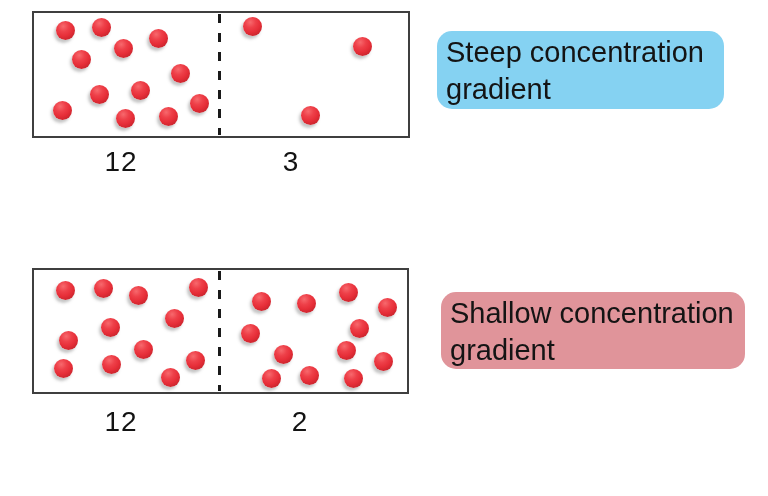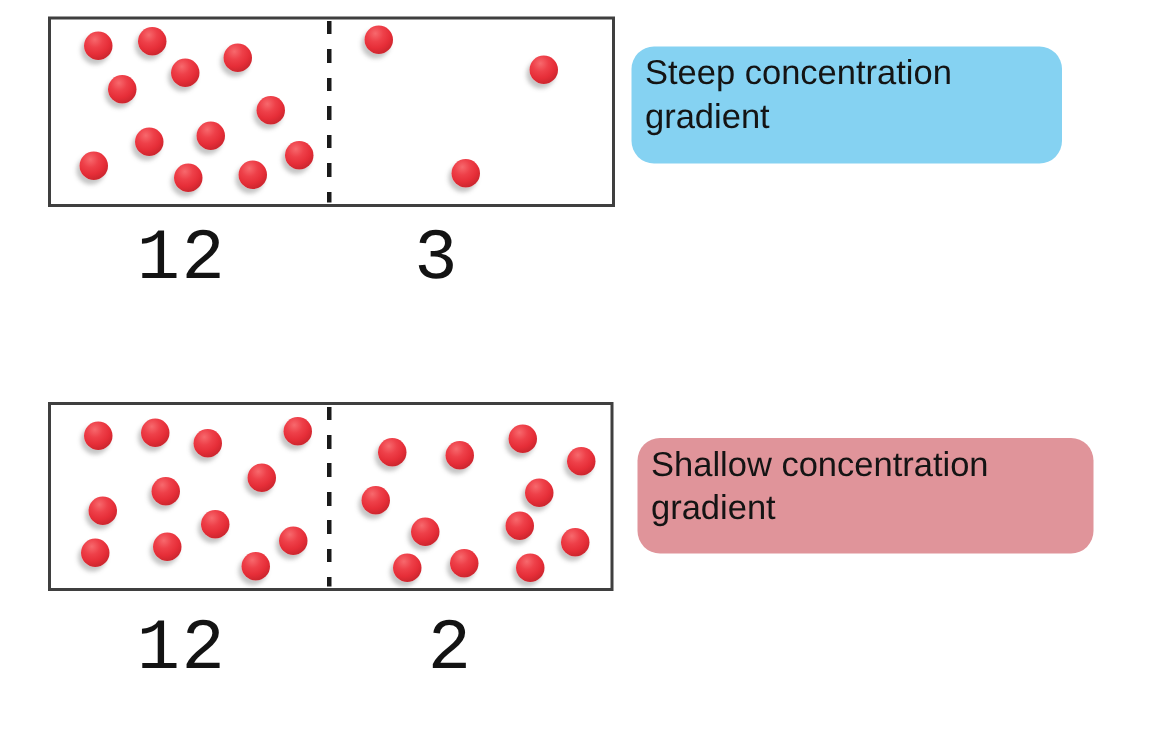--- a/index.html
+++ b/index.html
@@ -29,39 +29,39 @@
   .dot{
     position:absolute;
     width:19px;height:19px;
     border-radius:50%;
     background:radial-gradient(circle at 38% 28%, #f7696d 0%, #ee4049 30%, #e62e38 55%, #c6242c 82%, #a81d24 100%);
     box-shadow:-2px 3px 3px rgba(90,90,90,0.35);
   }
   .count{
     position:absolute;
     transform:translateX(-50%);
-    font-size:48px;
+    font-size:28px;
     font-weight:400;
     color:#131313;
     letter-spacing:1px;
     white-space:nowrap;
-    font-family:Liberation Mono, monospace;
   }
   .count-top-left{left:121px;top:146px;}
   .count-top-right{left:291px;top:146px;}
   .count-bottom-left{left:121px;top:406px;}
   .count-bottom-right{left:300px;top:406px;}
   .label{
     position:absolute;
     box-sizing:border-box;
     border-radius:15px;
     padding:3px 8px 0 9px;
-    font-size:23px;
+    font-size:29px;
     line-height:1.27;
     color:#141414;
+    margin-left:16px;
   }
   .label-steep{left:421px;top:31px;width:287px;height:78px;}
   .label-shallow{left:425px;top:292px;width:304px;height:77px;}
 </style>
 </head>
 <body>
 
 <div class="canvas">
 
   <div class="box box-top"></div>

